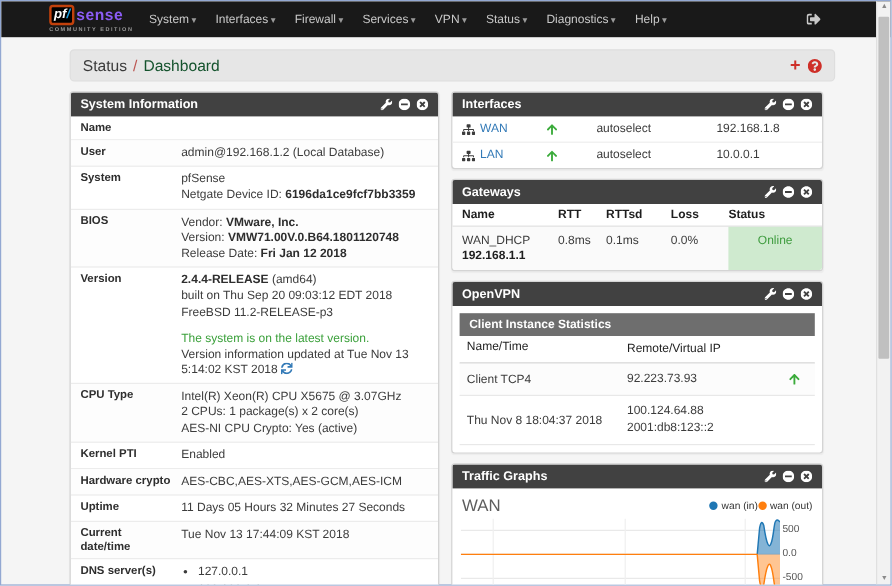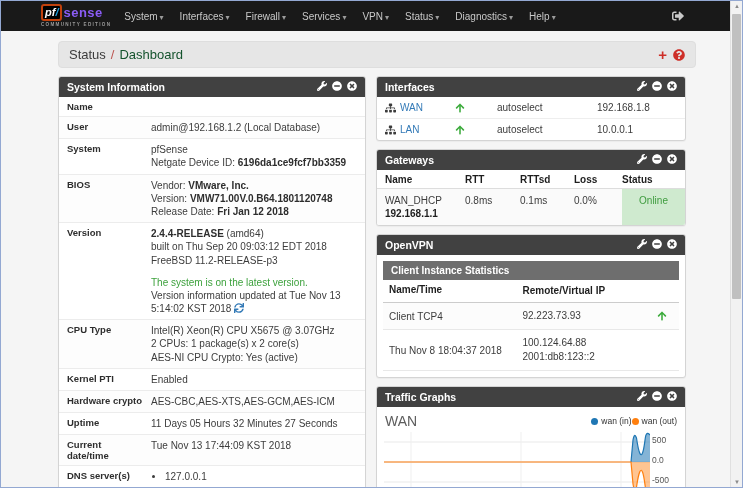--- a/index.html
+++ b/index.html
@@ -35,21 +35,21 @@
   .bc-plus { color:#ce2f28; font-weight:bold; font-size:15px; line-height:1; cursor:pointer; }
   .bc-q { width:12px; height:12px; fill:#ce2f28; cursor:pointer; display:block; }
 
   
   .columns { display:flex; gap:10px; margin-top:8px; align-items:flex-start; }
   .col-left { width:308px; flex:none; }
   .col-right { width:310px; flex:none; }
 
   
   .panel { background:#fff; border:1px solid #d4d4d4; border-radius:3px; margin-bottom:8px; box-shadow:0 1px 1px rgba(0,0,0,.04); overflow:hidden; }
-  .panel-hd { background:#414141; color:#fff; font-weight:bold; font-size:10.5px; padding:4px 8px; display:flex; align-items:flex-start; }
+  .panel-hd { background:#414141; color:#fff; font-weight:bold; font-size:10.5px; padding:4px 8px; display:flex; align-items:center; }
   .panel-hd .hicons { margin-left:auto; display:flex; align-items:center; gap:5px; }
   .hicon { width:10px; height:10px; fill:#fff; display:block; cursor:pointer; }
 
   
   .si-row { display:flex; border-bottom:1px solid #ececec; font-size:10px; }
   .si-row:nth-child(odd) { background:#fdfdfd; }
   .si-label { width:90px; flex:none; font-weight:bold; font-size:9.5px; color:#2e2e2e; padding:4px 4px 4px 8px; }
   .si-value { flex:1; padding:4px 8px 4px 2px; line-height:1.32; color:#3c3c3c; }
   .si-value b { color:#2e2e2e; }
   .green { color:#3ca13c; }
@@ -67,32 +67,32 @@
   .arrow-up { width:10px; height:10px; fill:#3bab3b; display:block; }
   .if-arrow { width:42px; }
   .if-media { width:100px; color:#3c3c3c; }
   .if-ip { flex:1; color:#3c3c3c; }
 
   
   .gw-hd, .gw-row { display:flex; font-size:10px; }
   .gw-hd { font-weight:bold; color:#1e1e1e; padding:4px 0 3px; border-bottom:1px solid #ddd; }
   .gw-row { background:#fafafa; }
   .gc-name { width:88px; padding-left:8px; }
-  .gc-rtt { width:55px; }
+  .gc-rtt { width:40px; }
   .gc-rttsd { width:54px; }
   .gc-loss { width:48px; }
   .gc-status { flex:1; }
   .gw-row .gc { padding-top:6px; padding-bottom:6px; color:#3c3c3c; }
   .gw-ip { font-weight:bold; color:#1e1e1e; margin-top:2px; }
   .gw-online { background:#cfeacf; color:#3f9c3f; padding:6px 8px;text-align:center; }
 
   
   .ovpn-body { padding:6px; }
   .sub-hd { background:#6e6e6e; color:#fff; font-weight:bold; font-size:10px; padding:4px 8px; }
-  .ovpn-cols { display:flex; font-size:10px; font-weight:bold; color:#1e1e1e; padding:4px 6px; border-bottom:1px solid #ccc; }
+  .ovpn-cols { display:flex; font-size:10px; font-weight:normal; color:#1e1e1e; padding:4px 6px; border-bottom:1px solid #ccc; }
   .ovpn-row { display:flex; font-size:10px; color:#3c3c3c; padding:6px; border-bottom:1px solid #e8e8e8; align-items:center; }
   .ovpn-row:nth-child(odd) { background:#fcfcfc; }
   .oc-name { width:47%; }
   .oc-remote { flex:1; line-height:1.4; }
   .oc-arrow { width:16px; }
 
   
   .tg-body { padding:5px 7px 0; }
   .tg-head { display:flex; align-items:center; padding:1px 1px 3px; }
   .tg-title { font-size:14px; color:#5d5d5d; }

